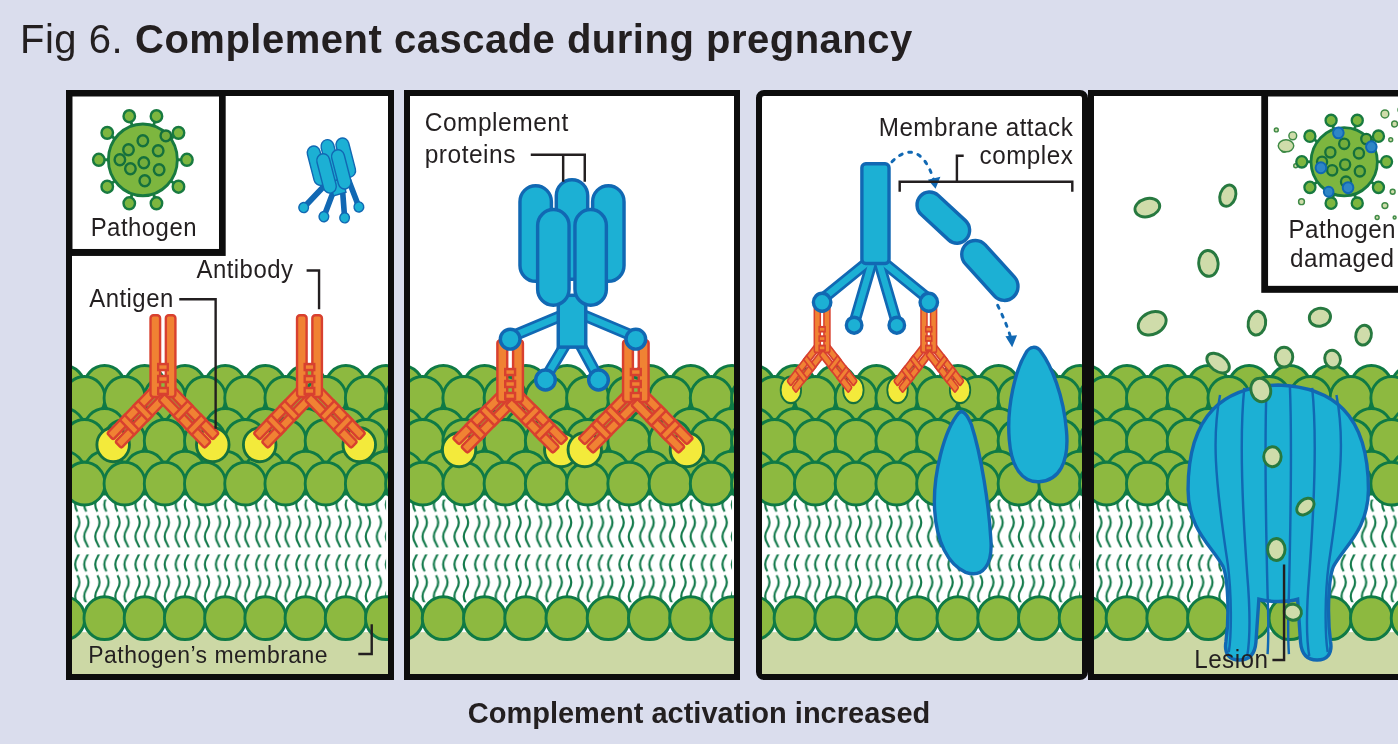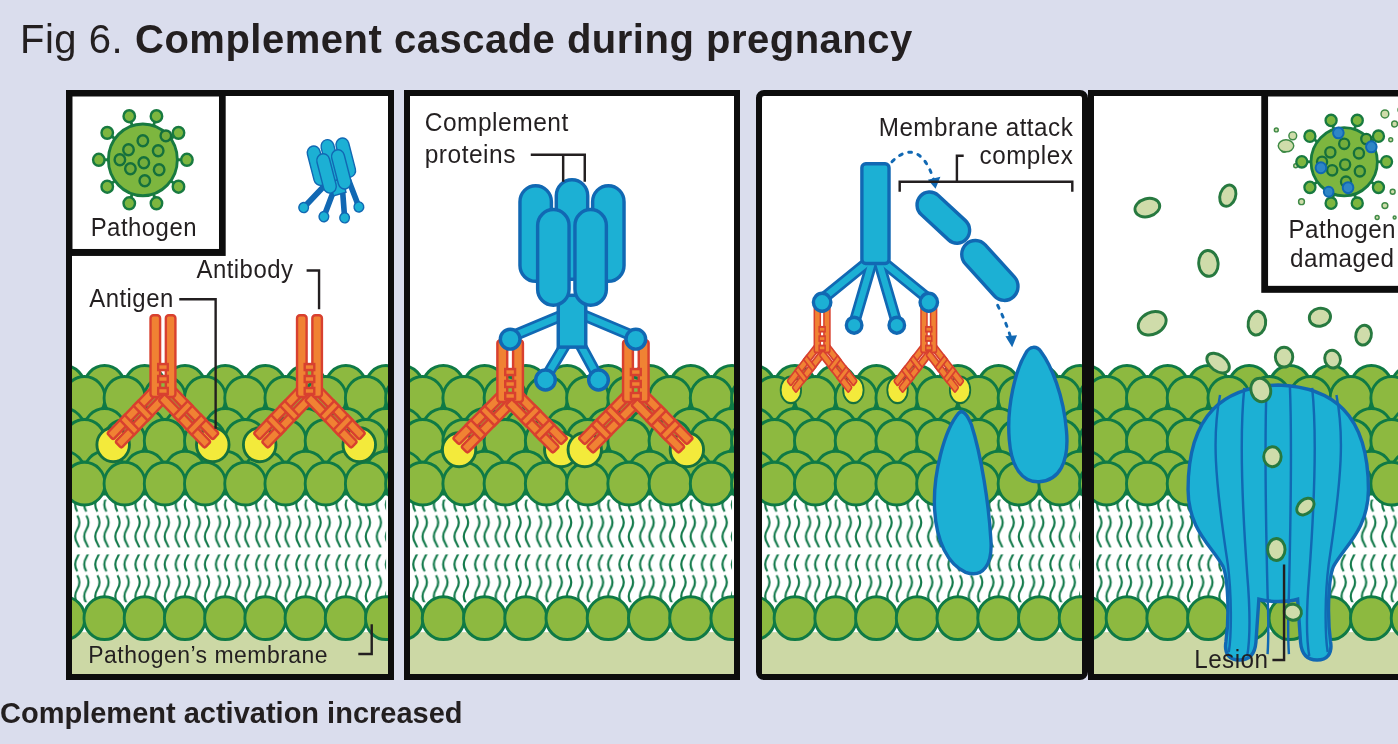--- a/index.html
+++ b/index.html
@@ -1,21 +1,21 @@
 <!DOCTYPE html>
 <html><head>
 <meta charset="utf-8">
 <style>
   html,body{margin:0;padding:0;background:#dadded;}
   .stage{position:relative;width:1398px;height:744px;background:#dadded;overflow:hidden;
          font-family:"Liberation Sans",sans-serif;color:#231f20;}
   .title{position:absolute;left:20px;top:8px;font-size:40px;letter-spacing:.5px;white-space:nowrap;margin-top:9px;}
   .title .pre{font-weight:400;margin-right:12px;}
   .title .main{font-weight:700;}
-  .caption{position:absolute;left:0;top:697px;width:1398px;
+  .caption{position:absolute;left:0;top:697px;width:1398px;text-align:center;
            font-size:29px;font-weight:700;}
   .panel{position:absolute;top:90px;height:578px;background:#ffffff;border:6px solid #0d0d0d;margin-left:44px;}
   .panel svg{display:block;width:100%;height:100%;}
   
   .mh{fill:#8db940;stroke:#0f7a45;stroke-width:3;}
   .tail{fill:none;stroke:#12794a;stroke-width:2.2;}
   .ab{fill:#f08233;stroke:#d8402f;stroke-width:2.5;}
   .ag{fill:#f3ea3b;stroke:#15713f;stroke-width:3;}
   .cy{fill:#1cb0d4;stroke:#1168b3;stroke-width:3.5;}
   .legB{stroke:#1168b3;stroke-width:12;stroke-linecap:round;fill:none;}

